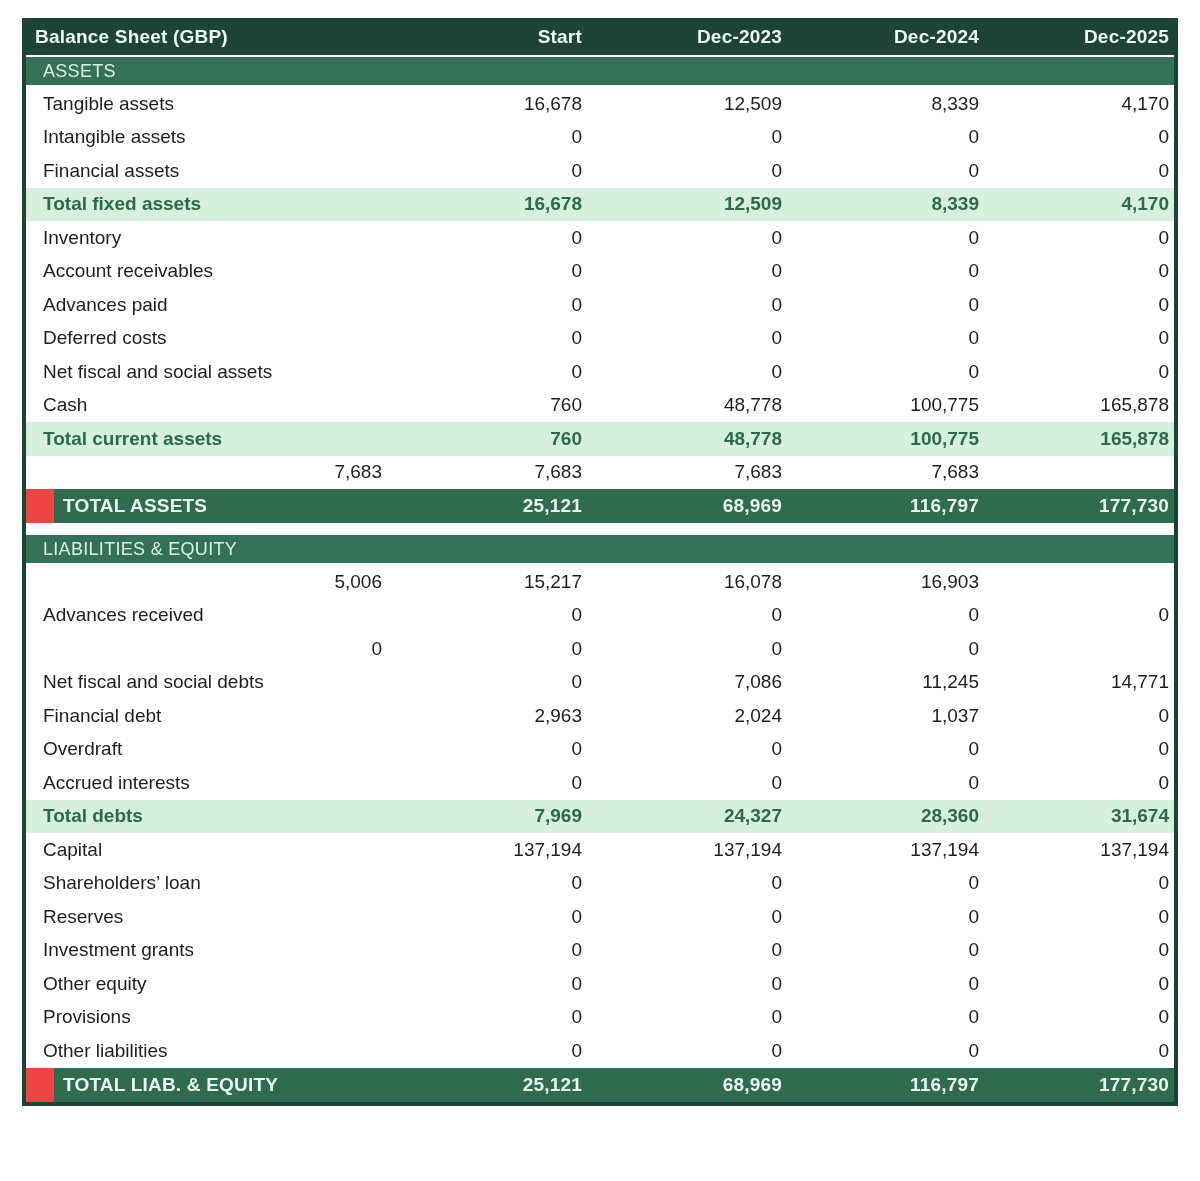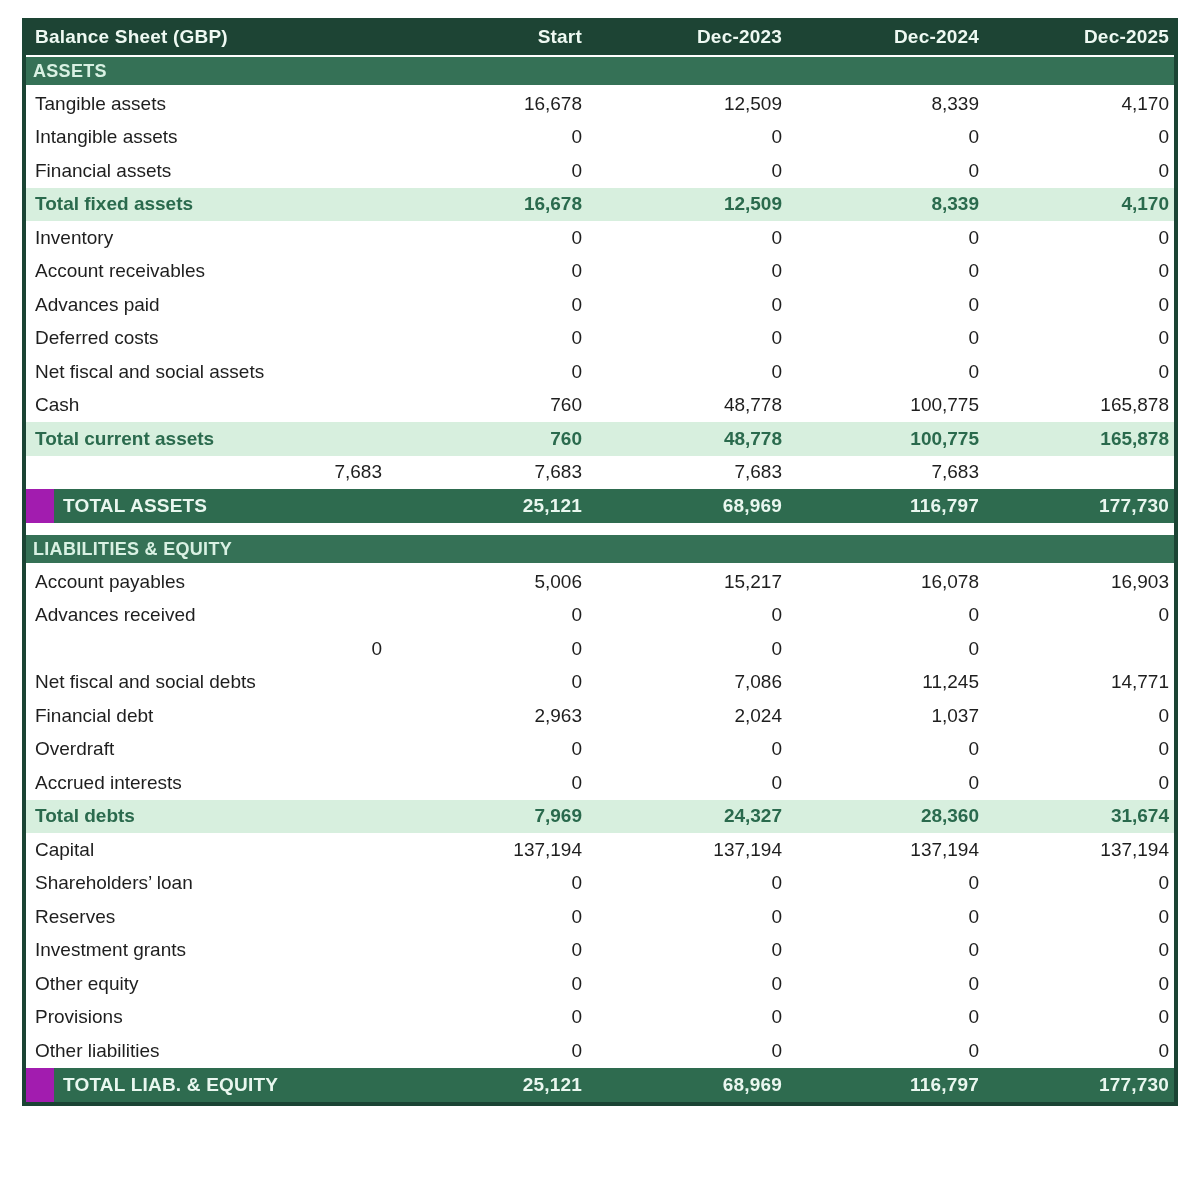--- a/index.html
+++ b/index.html
@@ -14,21 +14,21 @@
     width: 1200px;
     height: 1181px;
     background: var(--page-bg, #ffffff);
     padding: 18px 22px 0 22px;
   }
   .sheet {
     width: 1156px;
     border-left: 4px solid var(--border, #1b4434);
     border-right: 4px solid var(--border, #1b4434);
     border-bottom: 4px solid var(--border, #1b4434);
-    background: #a21caf;
+    background: #ef4444;
   }
   .row {
     display: grid;
     grid-template-columns: 1fr 200px 200px 197px 190px;
     align-items: center;
   }
   .cell.label { padding-left: 9px; text-align: left; }
   .cell.num   { padding-right: 5px; text-align: right; font-variant-numeric: tabular-nums; }
 
   .header-row {
@@ -38,33 +38,34 @@
     font-weight: bold;
     font-size: 19px;
     letter-spacing: 0.2px;
     border-bottom: 2px solid #ffffff;
   }
   .section-row {
     height: 30px;
     background: var(--section-bg, #35715​6);
     background: var(--section-bg, #357156);
     color: var(--section-text, #d9f1e3);
-    font-weight: bold;
+    font-weight: normal;
     font-size: 18px;
     letter-spacing: 0.3px;
     display: flex;
     align-items: center;
-    padding-left: 7px;
+    padding-left: 17px;
     border-bottom: 2px solid #ffffff;
   }
   .data-row {
     height: 33.5px;
     background: #ffffff;
     color: var(--body-text, #1e1e1e);
     font-size: 19px;
+    padding-left: 8px;
   }
   .data-row.subtotal {
     background: var(--subtotal-bg, #d7efde);
     color: var(--subtotal-text, #2a6a4d);
     font-weight: bold;
   }
   .total-row {
     height: 34px;
     background: var(--total-bg, #2e6b4f);
     color: var(--total-text, #e9f7ef);
@@ -178,21 +179,20 @@
         <div class="row total-row">
           <div class="cell label">TOTAL ASSETS</div>
           <div class="cell num">25,121</div>
           <div class="cell num">68,969</div>
           <div class="cell num">116,797</div>
           <div class="cell num">177,730</div>
         </div>
         <div class="section-gap"></div>
         <div class="section-row">LIABILITIES &amp; EQUITY</div>
         <div class="row data-row">
-          <div class="cell label">Account payables</div>
           <div class="cell num">5,006</div>
           <div class="cell num">15,217</div>
           <div class="cell num">16,078</div>
           <div class="cell num">16,903</div>
         </div>
         <div class="row data-row">
           <div class="cell label">Advances received</div>
           <div class="cell num">0</div>
           <div class="cell num">0</div>
           <div class="cell num">0</div>

